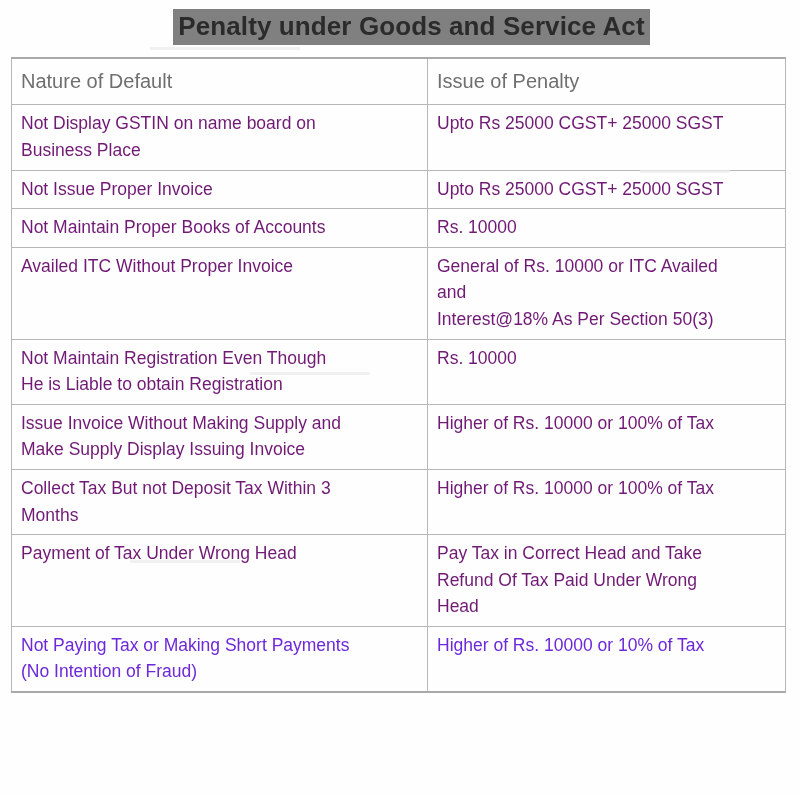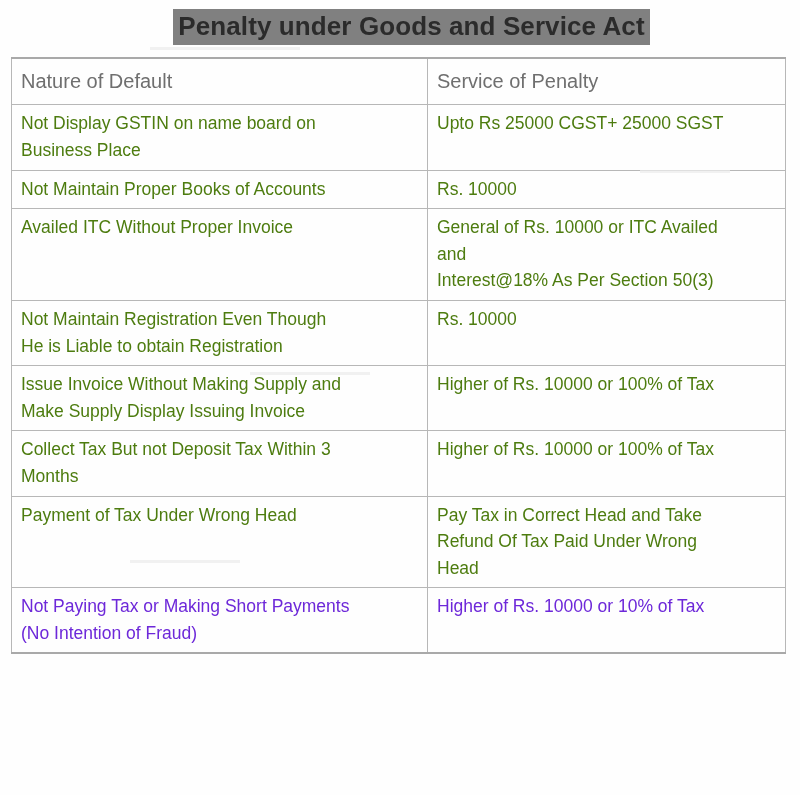--- a/index.html
+++ b/index.html
@@ -52,21 +52,21 @@
     width: 774px;
     border-collapse: collapse;
     table-layout: fixed;
   }
   .tbl td, .tbl th {
     border: 1px solid #b7b7b7;
     vertical-align: top;
     padding: 5px 8px 6px 9px;
     font-size: 17.5px;
     line-height: 1.52;
-    color: #4d7c0f;
+    color: #701a75;
     font-weight: 400;
     text-align: left;
   }
   .tbl col.c1 { width: 416px; }
   .tbl col.c2 { width: 358px; }
 
   .tbl thead th {
     text-align: left;
     color: #6f6f6f;
     font-weight: 400;
@@ -107,28 +107,36 @@
   </div>
 
   <table class="tbl">
     <colgroup>
       <col class="c1">
       <col class="c2">
     </colgroup>
     <thead>
       <tr>
         <th>Nature of Default</th>
-        <th>Service of Penalty</th>
+        <th>Issue of Penalty</th>
       </tr>
     </thead>
     <tbody id="tbody">
         <tr>
           <td class="cell-lines">
             <span>Not Display GSTIN on name board on</span>
             <span>Business Place</span>
+          </td>
+          <td class="cell-lines">
+            <span>Upto Rs 25000 CGST+ 25000 SGST</span>
+          </td>
+        </tr>
+        <tr>
+          <td class="cell-lines">
+            <span>Not Issue Proper Invoice</span>
           </td>
           <td class="cell-lines">
             <span>Upto Rs 25000 CGST+ 25000 SGST</span>
           </td>
         </tr>
         <tr>
           <td class="cell-lines">
             <span>Not Maintain Proper Books of Accounts</span>
           </td>
           <td class="cell-lines">

